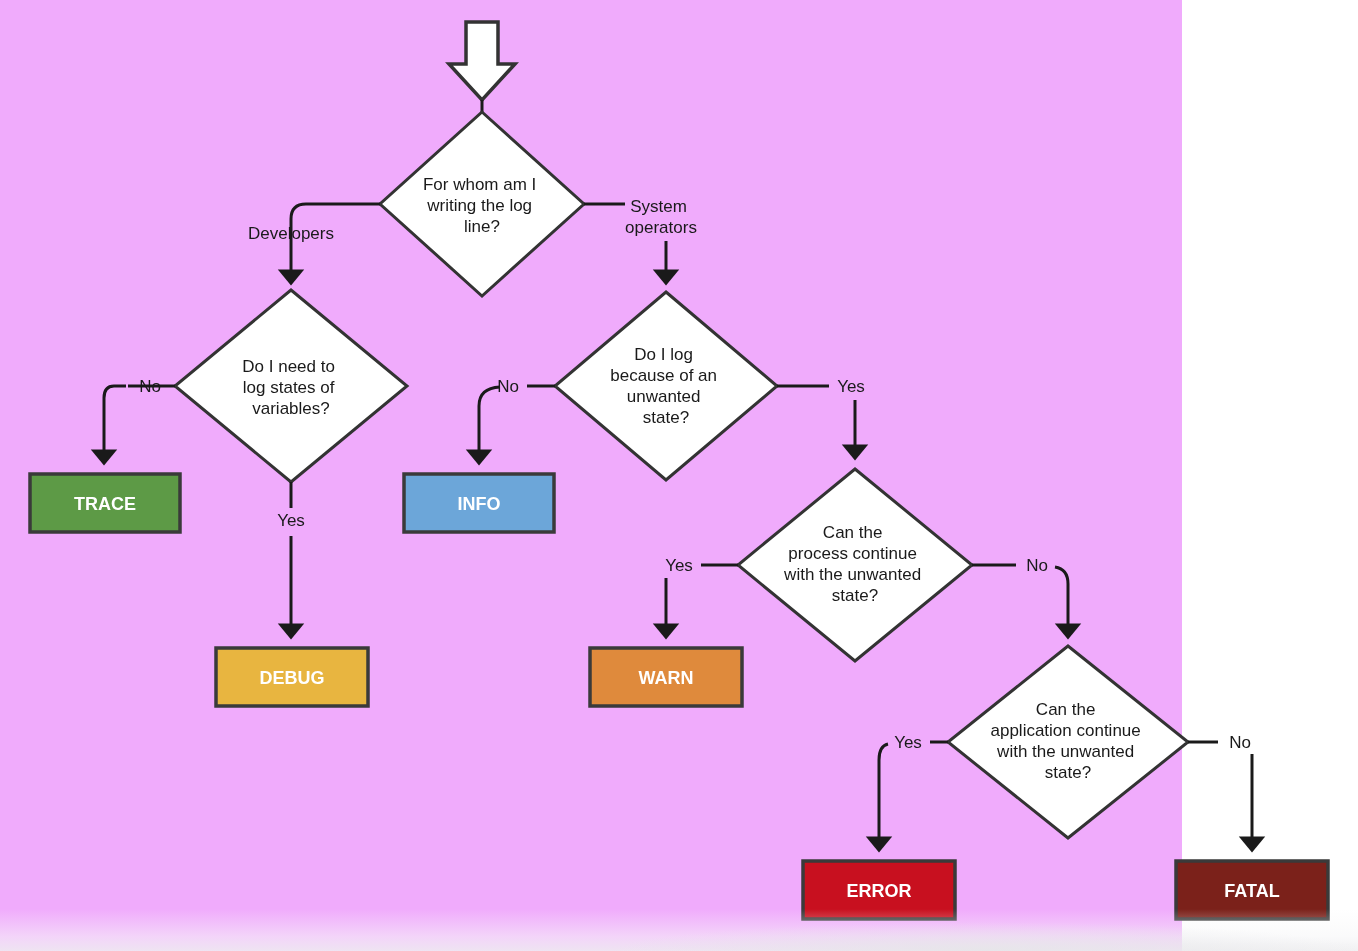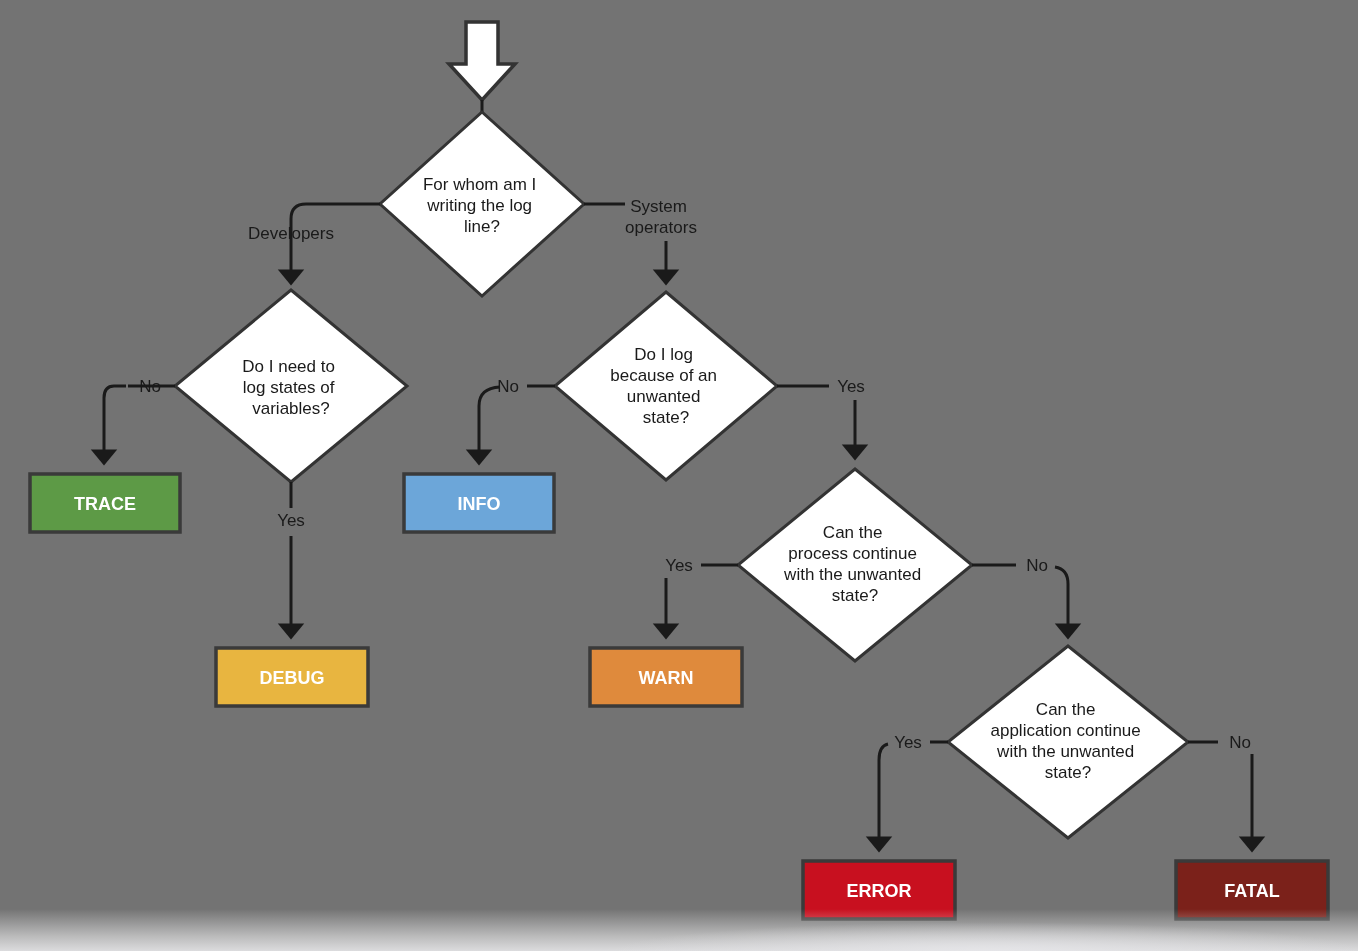--- a/index.html
+++ b/index.html
@@ -8,23 +8,24 @@
     background: #ffffff;
   }
   body {
     width: 1358px;
     height: 951px;
     overflow: hidden;
     font-family: "Liberation Sans", sans-serif;
   }
   #canvas {
     position: relative;
-    width: 1358px;
+    width: 1176px;
     height: 951px;
-    background: #737373;
+    background: #f0abfc;
+    padding-left: 6px;
   }
   #flow {
     position: absolute;
     top: 0; left: 0;
     width: 1358px;
     height: 951px;
   }
   .bottom-fade {
     position: absolute;
     left: 0;

